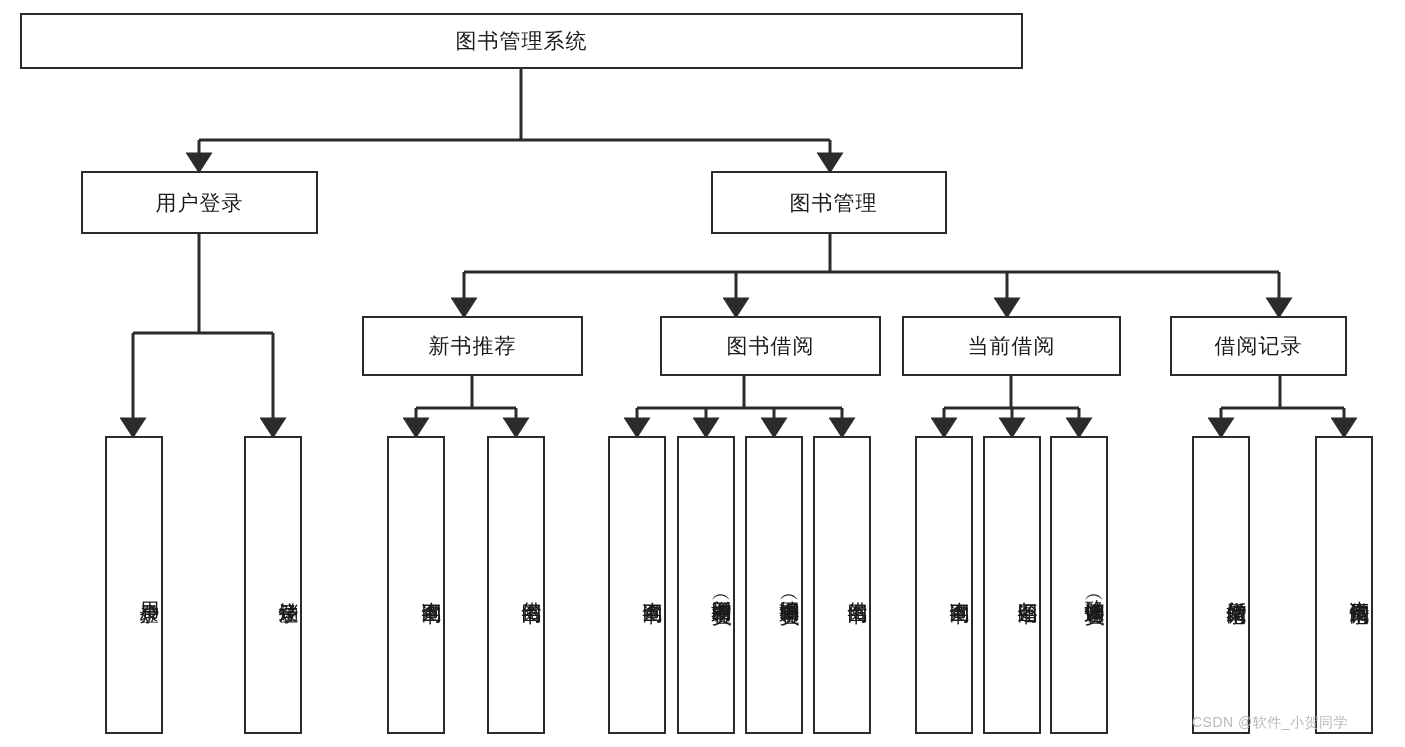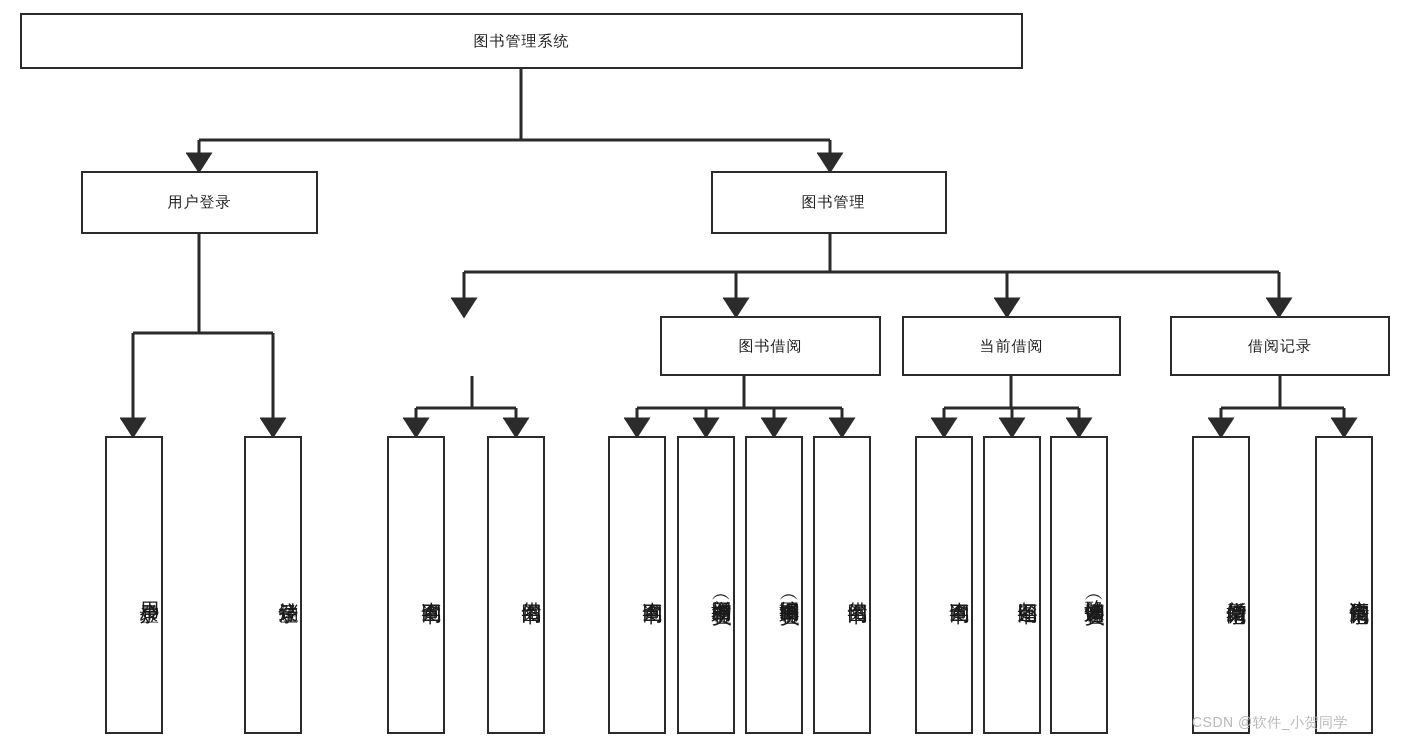--- a/index.html
+++ b/index.html
@@ -29,21 +29,21 @@
     position: absolute;
     box-sizing: border-box;
     background: #ffffff;
     border: 2px solid #2b2b2b;
     display: flex;
     align-items: center;
     justify-content: center;
     color: #1a1a1a;
   }
   .node.horiz {
-    font-size: 15px;
+    font-size: 21px;
     letter-spacing: 1px;
   }
   .node.leaf {
     writing-mode: vertical-rl;
     text-orientation: upright;
     font-size: 20px;
     line-height: 1.18;
     align-items: flex-start;
     justify-content: center;
     padding-top: 6px;
@@ -122,27 +122,30 @@
     <span>图书管理系统</span>
   </div>
 
   <div class="node horiz" style="left: 81px; top: 171px; width: 237px; height: 63px; border-color: rgb(43, 43, 43); background: rgb(255, 255, 255); color: rgb(26, 26, 26);">
     <span>用户登录</span>
   </div>
   <div class="node horiz" style="left: 711px; top: 171px; width: 236px; height: 63px; border-color: rgb(43, 43, 43); background: rgb(255, 255, 255); color: rgb(26, 26, 26); padding-left: 9px;">
     <span>图书管理</span>
   </div>
 
+  <div class="node horiz" style="left: 362px; top: 316px; width: 221px; height: 60px; border-color: rgb(43, 43, 43); background: rgb(255, 255, 255); color: rgb(26, 26, 26);">
+    <span>新书推荐</span>
+  </div>
   <div class="node horiz" style="left: 660px; top: 316px; width: 221px; height: 60px; border-color: rgb(43, 43, 43); background: rgb(255, 255, 255); color: rgb(26, 26, 26);">
     <span>图书借阅</span>
   </div>
   <div class="node horiz" style="left: 902px; top: 316px; width: 219px; height: 60px; border-color: rgb(43, 43, 43); background: rgb(255, 255, 255); color: rgb(26, 26, 26); justify-content: center;">
     <span>当前借阅</span>
   </div>
-  <div class="node horiz" style="left: 1170px; top: 316px; width: 220px; height: 60px; border-color: rgb(43, 43, 43); background: rgb(255, 255, 255); color: rgb(26, 26, 26);">
+  <div class="node horiz" style="left: 1170px; top: 316px; width: 177px; height: 60px; border-color: rgb(43, 43, 43); background: rgb(255, 255, 255); color: rgb(26, 26, 26);">
     <span>借阅记录</span>
   </div>
 
   <div class="node leaf" style="left: 105px; top: 436px; width: 58px; height: 298px; border-color: rgb(43, 43, 43); background: rgb(255, 255, 255); color: rgb(26, 26, 26);">
     <span class="leaf-text">用户登录</span>
   </div>
   <div class="node leaf" style="left: 244px; top: 436px; width: 58px; height: 298px; border-color: rgb(43, 43, 43); background: rgb(255, 255, 255); color: rgb(26, 26, 26);">
     <span class="leaf-text">注销登录</span>
   </div>
   <div class="node leaf" style="left: 387px; top: 436px; width: 58px; height: 298px; border-color: rgb(43, 43, 43); background: rgb(255, 255, 255); color: rgb(26, 26, 26);">

